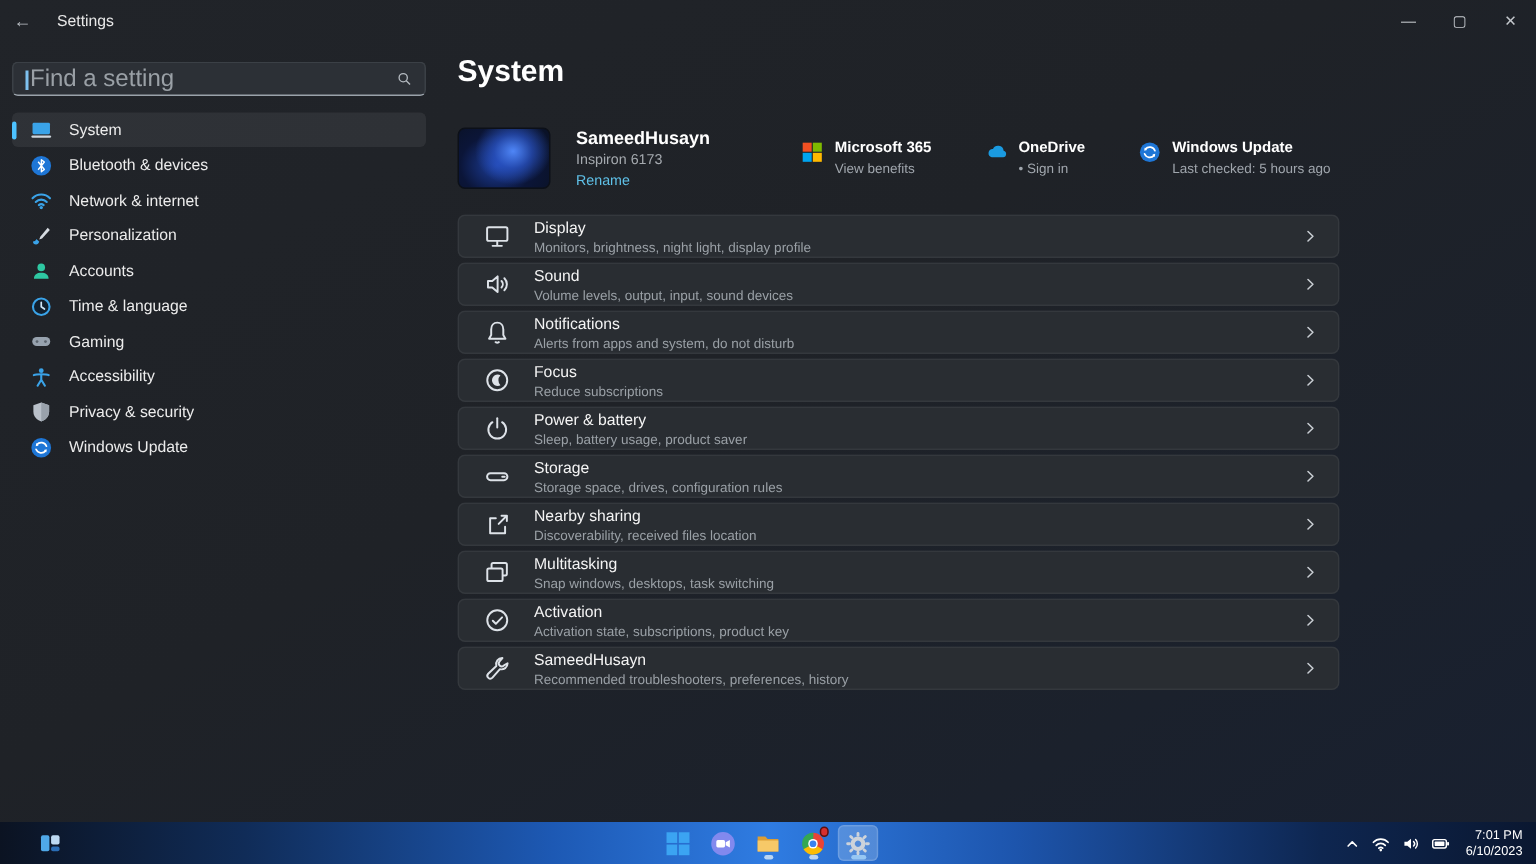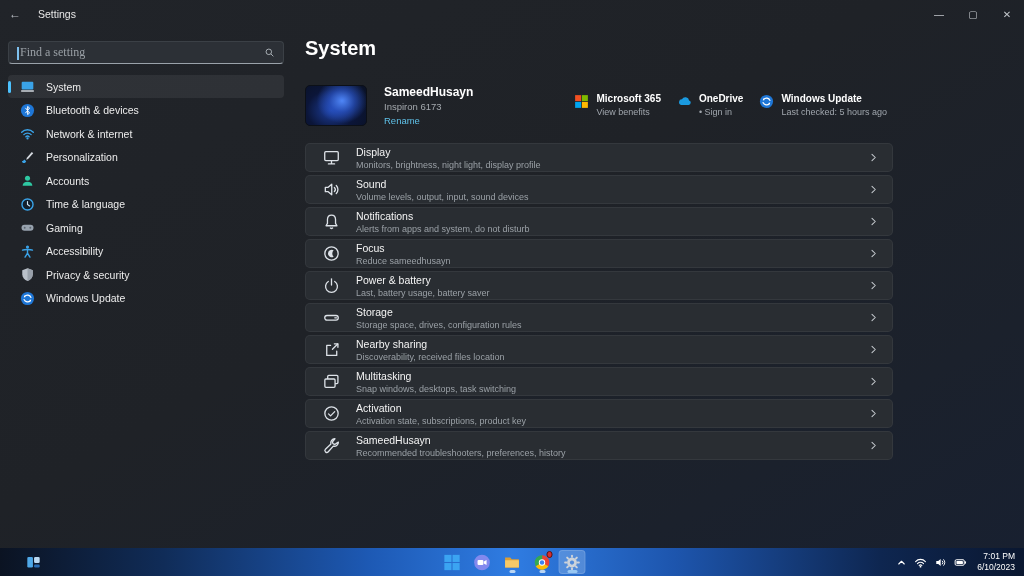--- a/index.html
+++ b/index.html
@@ -27,21 +27,21 @@
   .profile { display:flex; align-items:center; gap:9px; padding:10px 10px 0 13px; }
   .avatar { width:33px; height:33px; border-radius:50%; background:#ececec;
     display:grid; place-items:center; flex:0 0 auto; }
   .profile-name { font-size:11.5px; font-weight:bold; color:#fff; }
   .profile-email { font-size:9px; color:#a4a9ae; margin-top:2px; }
 
   .search-box { position:relative; margin:13px 8px 0 8px; height:23px;
     background:#2c3036; border:1px solid #3b4046; border-bottom:1px solid #9aa2aa;
     border-radius:4px; display:flex; align-items:center; padding:0 8px; }
   .search-box input { flex:1; background:transparent; border:none; outline:none;
-    font-family:Liberation Serif, serif; font-size:12px; color:#fff; padding-left:3px; }
+    font-family:Liberation Sans, sans-serif; font-size:16px; color:#fff; padding-left:3px; }
   .search-box input::placeholder { color:#9aa0a6; }
   .search-caret { position:absolute; left:8px; top:5px; width:1.5px; height:13px;
     background:#7ec1ef; }
   .search-mag { width:11px; height:11px; flex:0 0 auto; }
 
   .nav { margin-top:11px; padding:0 8px; }
   .nav-item { position:relative; height:23px; margin-bottom:0.5px; display:flex;
     align-items:center; gap:11px; padding-left:12px; border-radius:4px; }
   .nav-item.selected { background:rgba(255,255,255,0.066); }
   .nav-item.selected::before { content:""; position:absolute; left:0; top:5.5px;
@@ -58,21 +58,21 @@
     flex:0 0 auto;
     background:
       radial-gradient(62% 85% at 60% 38%, #4f86f7 0%, rgba(45,90,210,.65) 34%, rgba(12,24,70,0) 68%),
       radial-gradient(85% 110% at 42% 62%, #1d3f9e 0%, rgba(12,24,70,.55) 48%, rgba(6,12,34,0) 80%),
       #0a1228; }
   .device-info { margin-left:17px; }
   .device-name { font-size:12px; font-weight:bold; color:#fff; }
   .device-model { font-size:9.5px; color:#a4a9ae; margin-top:2px; }
   .rename-link { font-size:9.5px; color:#5fc1e8; margin-top:3px; }
 
-  .status-row { margin-left:auto; display:flex; gap:16px;
+  .status-row { margin-left:auto; display:flex; gap:36px;
     padding-right:6px; }
   .status-item { display:flex; gap:7px; align-items:flex-start; }
   .status-ic { width:15px; height:15px; flex:0 0 auto; margin-top:1px; }
   .status-title { font-size:10px; font-weight:bold; color:#fff; white-space:nowrap; }
   .status-sub { font-size:9px; color:#a0a6ad; margin-top:2.5px; white-space:nowrap; }
 
   .cards { margin-top:16px; display:flex; flex-direction:column; gap:3px; }
   .card { height:29px; background:#292d32; border:1px solid rgba(255,255,255,0.055);
     border-radius:5px; display:flex; align-items:center; padding:0 13px 0 16px;
     flex:0 0 auto; }
@@ -488,33 +488,33 @@
         <svg class="card-chev">
             <use href="#i-chevron-right"></use>
           </svg>
       </div>
         <div class="card">
         <svg class="card-ic">
             <use href="#i-focus"></use>
           </svg>
         <div>
           <div class="card-title">Focus</div>
-          <div class="card-sub">Reduce sameedhusayn</div>
+          <div class="card-sub">Reduce subscriptions</div>
         </div>
         <svg class="card-chev">
             <use href="#i-chevron-right"></use>
           </svg>
       </div>
         <div class="card">
         <svg class="card-ic">
             <use href="#i-power"></use>
           </svg>
         <div>
           <div class="card-title">Power &amp; battery</div>
-          <div class="card-sub">Last, battery usage, battery saver</div>
+          <div class="card-sub">Sleep, battery usage, product saver</div>
         </div>
         <svg class="card-chev">
             <use href="#i-chevron-right"></use>
           </svg>
       </div>
         <div class="card">
         <svg class="card-ic">
             <use href="#i-storage"></use>
           </svg>
         <div>

